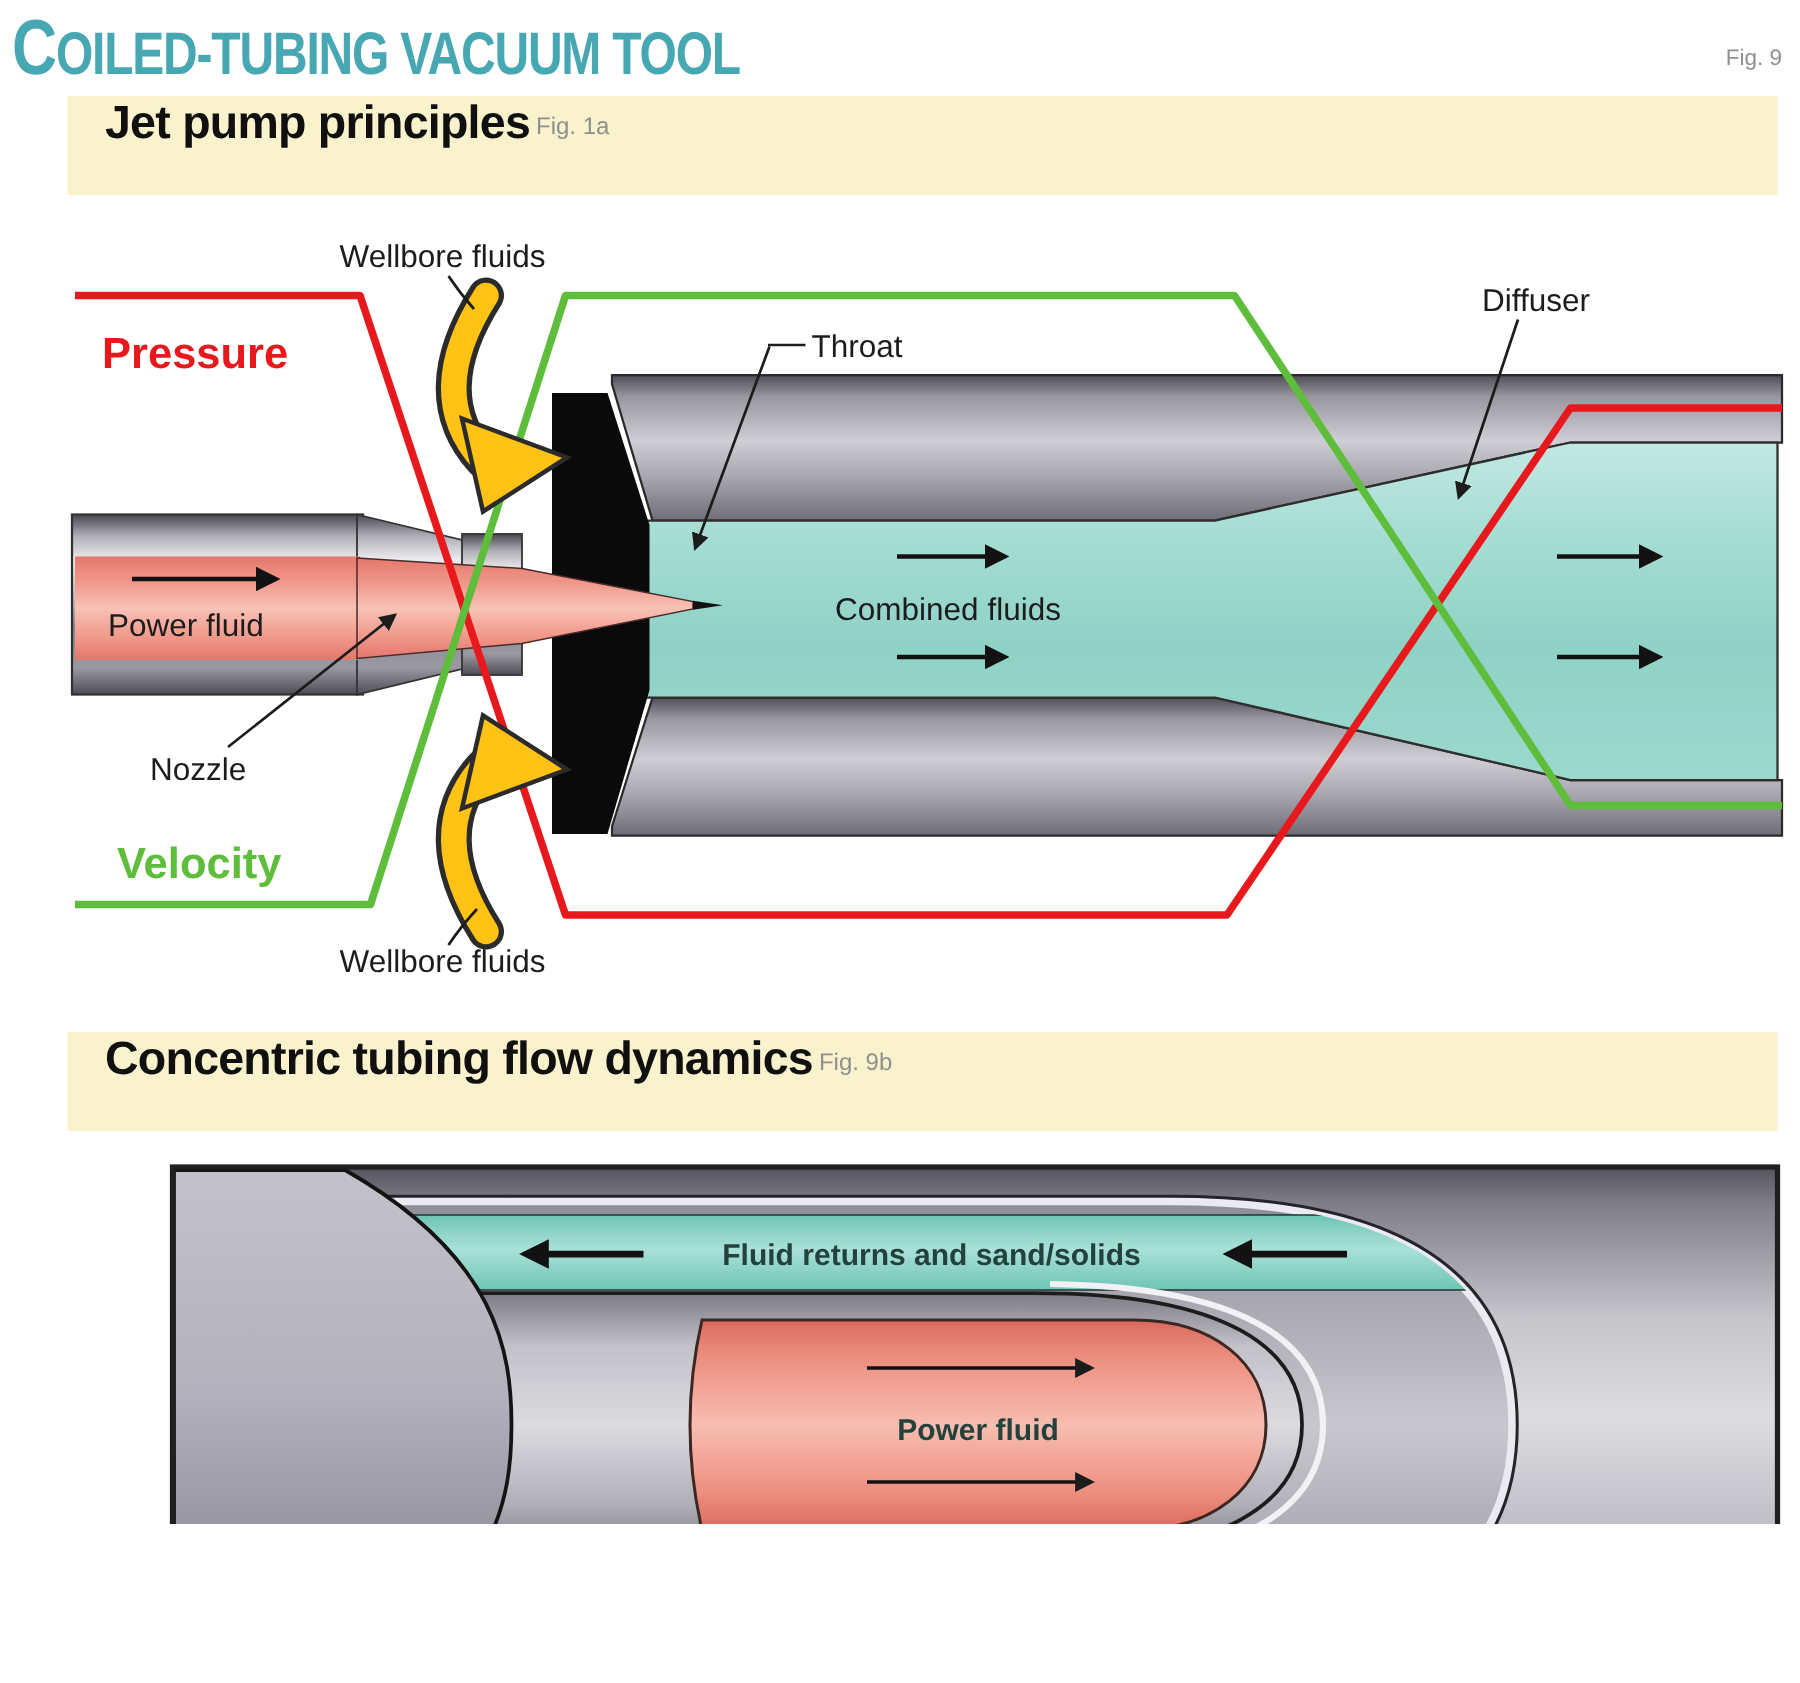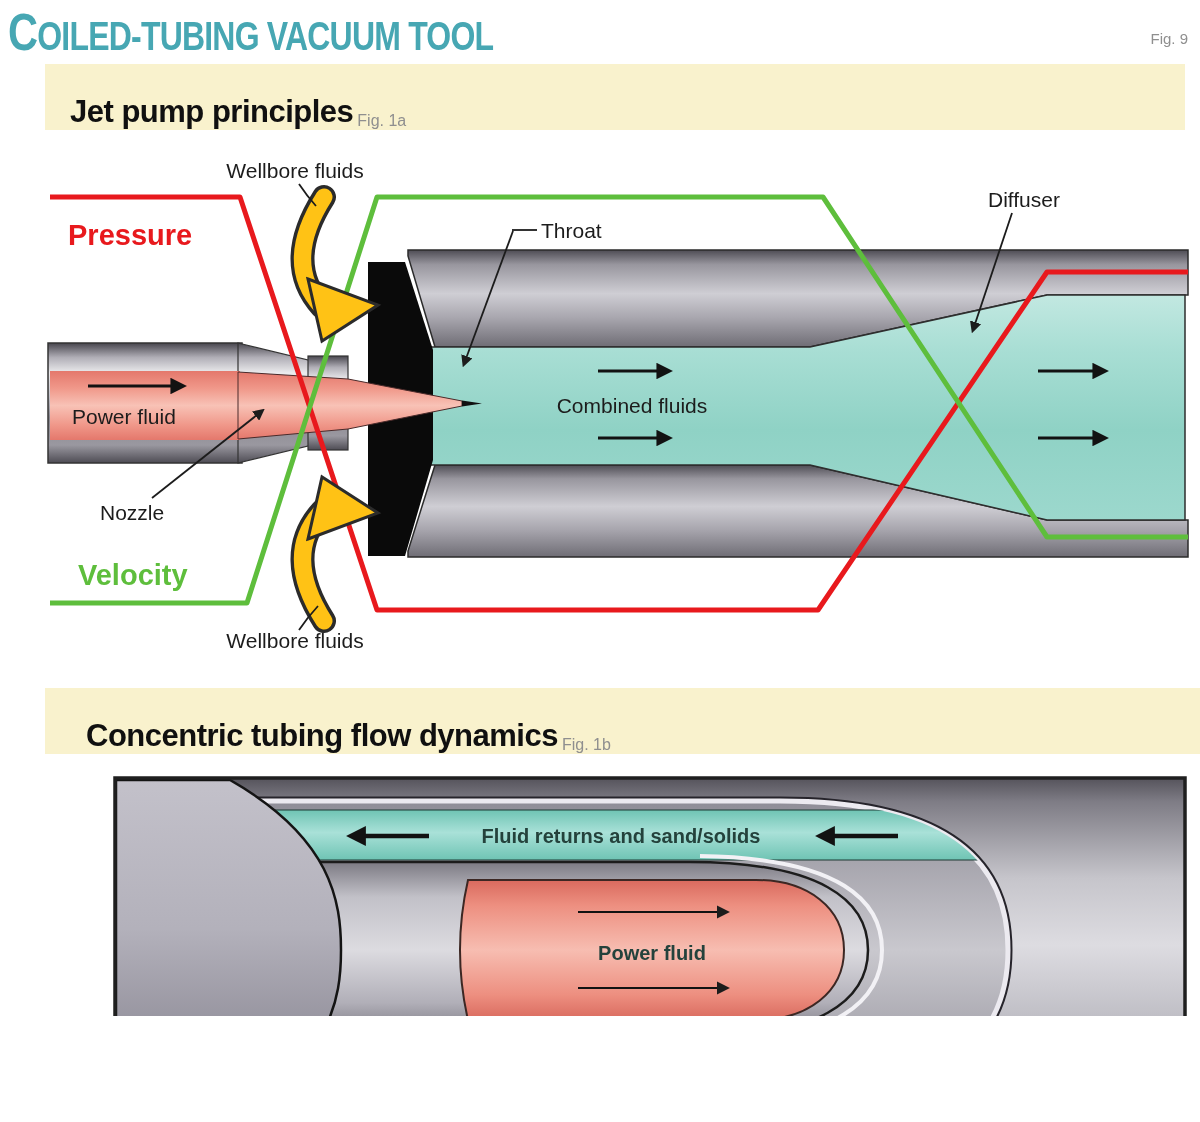--- a/index.html
+++ b/index.html
@@ -4,23 +4,23 @@
 <style>
   html,body{margin:0;padding:0;background:#ffffff;}
   .canvas{position:relative;width:1200px;height:1016px;background:#ffffff;overflow:hidden;
           font-family:"Liberation Sans", sans-serif;}
   h1.page-title{position:absolute;top:2px;left:8px;margin:0;color:#47a7b3;
       font-size:40px;font-weight:bold;text-transform:uppercase;letter-spacing:-1px;
       transform:scaleX(0.80);transform-origin:left top;white-space:nowrap;}
   h1.page-title::first-letter{font-size:52px;}
   .fig-ref-top{position:absolute;top:30px;right:12px;color:#8f8f8f;font-size:15px;}
   .banner{position:absolute;left:45px;width:1140px;height:66px;background:#f9f2cd;
-      display:flex;align-items:flex-end;}
+      display:flex;align-items:flex-start;}
   .banner.b1{top:64px;}
-  .banner.b2{top:688px;padding-left:16px;}
+  .banner.b2{top:688px;}
   .banner .bh{font-size:31px;font-weight:bold;color:#101010;margin-left:25px;letter-spacing:-0.5px;}
   .banner .bf{font-size:16px;color:#8f8f8f;margin-left:4px;margin-top:12px;}
   svg.d1{position:absolute;left:0;top:145px;}
   svg.d2{position:absolute;left:0;top:760px;}
   text{font-family:"Liberation Sans", sans-serif;}
   .lbl{font-size:21px;fill:#1c1c1c;}
   .lbl-b{font-size:20px;font-weight:bold;fill:#24423c;}
   .curve-lbl{font-size:29px;font-weight:bold;}
 </style>
 </head>
@@ -130,21 +130,21 @@
     <text class="lbl" x="295" y="648" text-anchor="middle">Wellbore fluids</text>
     <text class="lbl" x="541" y="238">Throat</text>
     <text class="lbl" x="988" y="207">Diffuser</text>
     <text class="lbl" x="632" y="413" text-anchor="middle">Combined fluids</text>
     <text class="lbl" x="72" y="424">Power fluid</text>
     <text class="lbl" x="100" y="520">Nozzle</text>
   </svg>
 
   <div class="banner b2">
     <span class="bh">Concentric tubing flow dynamics</span>
-    <span class="bf">Fig. 1b</span>
+    <span class="bf">Fig. 9b</span>
   </div>
 
   <svg class="d2" width="1200" height="362" viewBox="0 760 1200 362">
     <defs>
       <linearGradient id="gradCasing" x1="0" y1="0" x2="0" y2="1">
         <stop offset="0" stop-color="#55535b"></stop>
           <stop offset="0.07" stop-color="#7e7c85"></stop>
         <stop offset="0.3" stop-color="#c6c5cb"></stop>
           <stop offset="0.5" stop-color="#dddce1"></stop>
         <stop offset="0.72" stop-color="#bfbec5"></stop>

